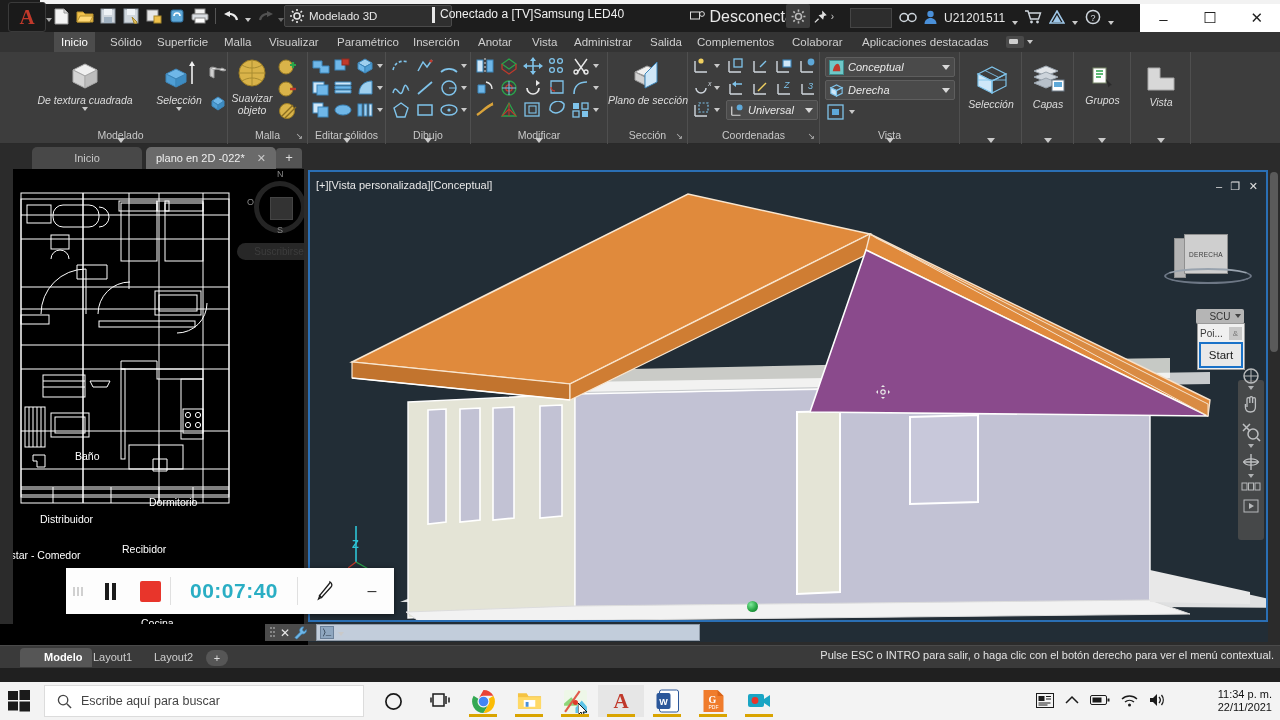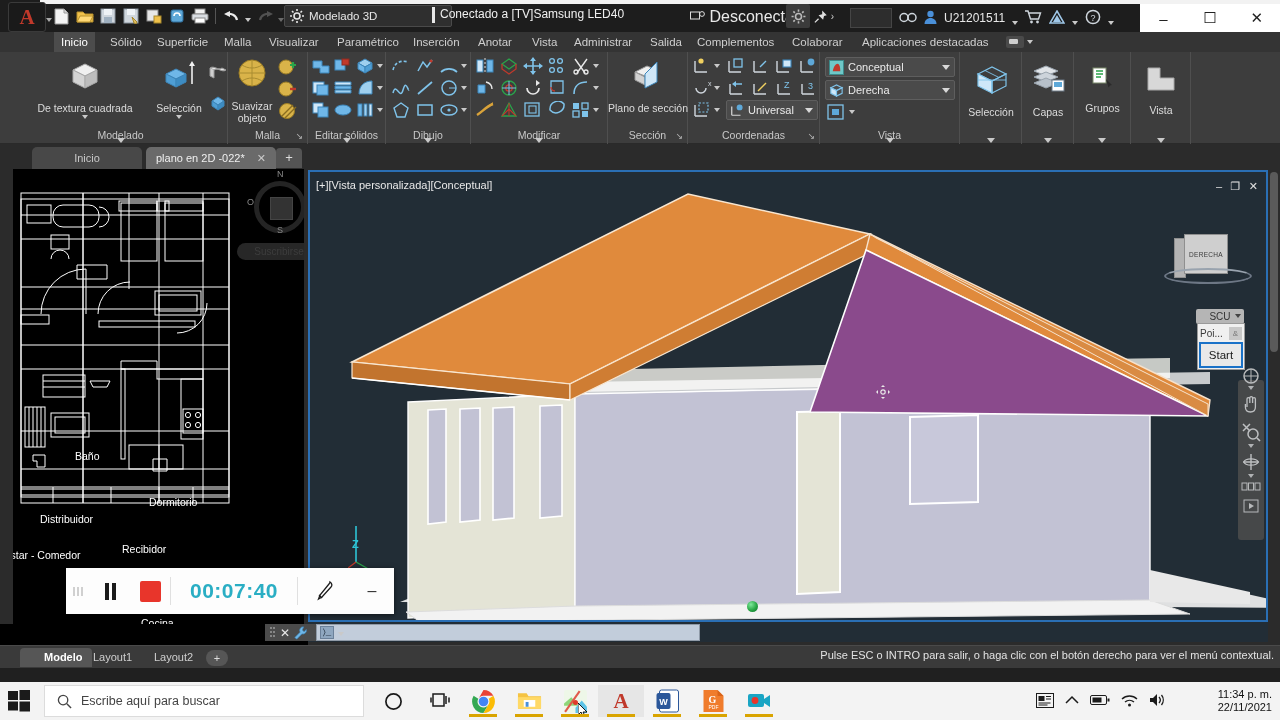--- a/index.html
+++ b/index.html
@@ -46,25 +46,25 @@
   .ribtabs { position:absolute; left:0; top:32px; width:1280px; height:20px; background:#343434; }
   .ribtabs .rt { position:absolute; top:0; height:20px; color:#cfcfcf; font-size:11.5px; line-height:20px;
                  padding:0 7px; white-space:nowrap; }
   .ribtabs .rt.active { background:#4c4c4c; color:#fff; }
   .rt-more { position:absolute; top:4px; width:18px; height:12px; background:#4a4a4a; border-radius:2px; }
 
   
   .ribbon { position:absolute; left:0; top:52px; width:1280px; height:92px; background:#3d3d3d;
             border-bottom:1px solid #2a2a2a; }
   .panel { position:absolute; top:0; height:92px; border-right:1px solid #4f4f4f; }
-  .panel .pbody { position:absolute; left:0; top:0; right:0; height:74px; }
+  .panel .pbody { position:absolute; left:0; top:0; right:0; height:74px;font-style:italic; }
   .panel .ptitle { position:absolute; left:0; bottom:0; width:100%; height:18px; color:#c8c8c8; font-size:10.5px;
                    text-align:center; line-height:18px; }
   .bigbtn { position:absolute; text-align:center; color:#dcdcdc; font-size:10.5px; line-height:12px; }
-  .bigbtn .cap { display:block; margin-top:10px; }
+  .bigbtn .cap { display:block; margin-top:2px; }
   .cube3d { width:34px; height:32px; margin:0 auto; position:relative; }
   .tri-down { width:0;height:0;border-left:3.5px solid transparent;border-right:3.5px solid transparent;
               border-top:4px solid #c9c9c9; margin:1px auto 0; }
   .ic { position:absolute; width:20px; height:20px; }
   .sm-caret { position:absolute; width:0;height:0;border-left:3px solid transparent;border-right:3px solid transparent;
               border-top:4px solid #c9c9c9; }
   .combo { position:absolute; height:20px; background:#4a4a4a; border:1px solid #5e5e5e; border-radius:2px;
            display:flex; align-items:center; gap:4px; padding-left:3px; color:#eaeaea; font-size:11px; }
   .combo .ar { position:absolute; right:4px; width:0;height:0;border-left:4px solid transparent;
                border-right:4px solid transparent;border-top:5px solid #d8d8d8; }

